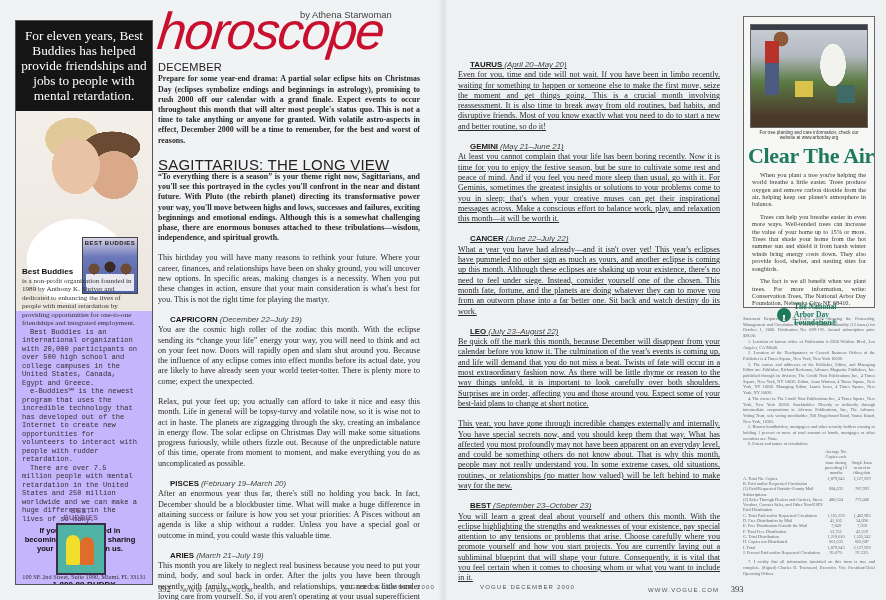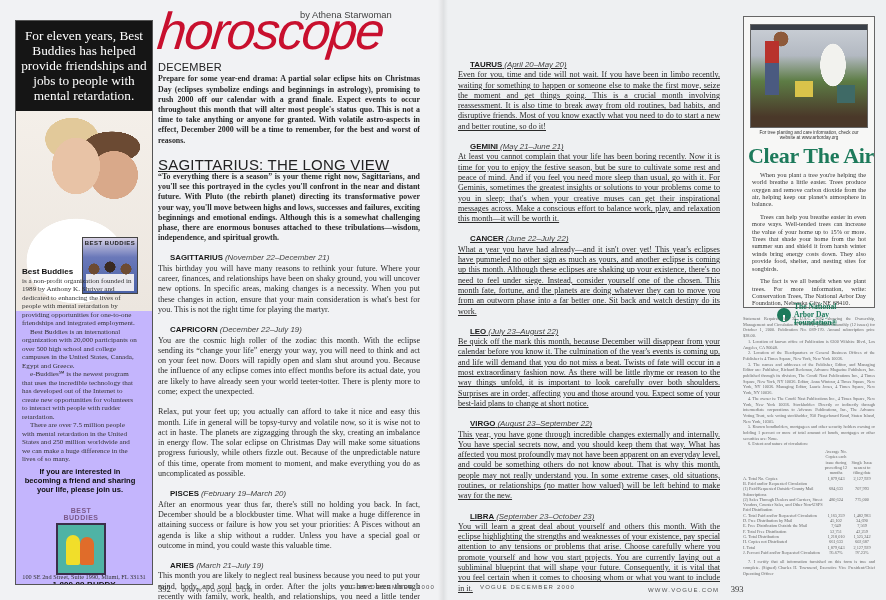--- a/index.html
+++ b/index.html
@@ -26,21 +26,21 @@
   .bb-inset { position: absolute; left: 66px; top: 126px; width: 56px; height: 57px; border: 1px solid #444; background: linear-gradient(#d9d3e6, #6a78b9 35%, #4b62a8); }
   .bb-inset .inset-title { position: absolute; top: 2px; left: 0; right: 0; text-align: center; font-size: 6px; font-weight: bold; color: #222; font-family: "Liberation Sans", sans-serif; letter-spacing: .5px; }
   .bb-inset .kids { position: absolute; bottom: 2px; left: 3px; right: 3px; height: 30px;
     background: radial-gradient(circle 6px at 8px 8px, #6d4b33 0 90%, transparent 95%),
                 radial-gradient(circle 6px at 24px 6px, #3a2a22 0 90%, transparent 95%),
                 radial-gradient(circle 6px at 40px 8px, #6d4b33 0 90%, transparent 95%),
                 linear-gradient(transparent 45%, #eae9ef 45%); }
   .bb-body { position: absolute; left: 6px; top: 247px; width: 116px; font-size: 7.1px; line-height: 8.5px; color: #333; }
   .bb-body .bb-name { font-family: "Liberation Sans", sans-serif; font-weight: bold; font-size: 8px; color: #111; display: block; }
   .bb-body p { margin: 0; }
-  .bb-body p.ind { text-indent: 8px; }
+  .bb-body p.ind { text-indent: 8px; font-family: Liberation Mono, monospace; }
   .bb-cta { font-family: "Liberation Sans", sans-serif; font-weight: bold; text-align: center; font-size: 7.6px; line-height: 9px; color: #111; margin-top: 3px; }
   .bb-logo { position: absolute; left: 40px; top: 486px; width: 50px; height: 62px; }
   .bb-logo .logo-title { font-family: "Liberation Sans", sans-serif; font-weight: bold; font-size: 7px; color: #7b5a8b; text-align: center; letter-spacing: .5px; }
   .bb-logo .logo-box { margin-top: 2px; height: 52px; border: 2px solid #3c2e4b; background: #4fb3a5; position: relative; }
   .bb-logo .fig1 { position: absolute; left: 8px; top: 10px; width: 14px; height: 30px; background: #f1de2a; border-radius: 7px 7px 2px 2px; }
   .bb-logo .fig2 { position: absolute; left: 22px; top: 12px; width: 14px; height: 28px; background: #e06c2a; border-radius: 7px 7px 2px 2px; }
   .bb-footer { position: absolute; left: 0; right: 0; top: 552px; text-align: center; font-size: 6.3px; line-height: 8px; color: #333; }
   .bb-footer .phone { font-family: "Liberation Sans", sans-serif; font-weight: bold; font-size: 8px; color: #111; display: block; }
 
   
@@ -130,21 +130,20 @@
 <div class="horo-title">horoscope</div>
 <div class="byline">by Athena Starwoman</div>
 
 <div class="col col-left">
   <div class="sec-head">DECEMBER</div>
   <div class="intro">Prepare for some year-end drama: A partial solar eclipse hits on Christmas Day (eclipses symbolize endings and beginnings in astrology), promising to rush 2000 off our calendar with a grand finale. Expect events to occur throughout this month that will alter most people's status quo. This is not a time to take anything or anyone for granted. With volatile astro-aspects in effect, December 2000 will be a time to remember, for the best and worst of reasons.</div>
   <div class="sec-head" style="margin-top:14px;font-size:15px;text-decoration:underline;">SAGITTARIUS: THE LONG VIEW</div>
   <div class="intro">“To everything there is a season” is your theme right now, Sagittarians, and you'll see this portrayed in the cycles you'll confront in the near and distant future. With Pluto (the rebirth planet) directing its transformative power your way, you'll move between highs and lows, successes and failures, exciting beginnings and emotional endings. Although this is a somewhat challenging phase, there are enormous bonuses attached to these tribulations—wisdom, independence, and spiritual growth.</div>
 
   <div class="sign">
-    <div class="sign-head"><span class="sign-name">SAGITTARIUS</span> <span class="sign-dates">(November 22–December 21)</span></div>
     <div>This birthday you will have many reasons to rethink your future. Where your career, finances, and relationships have been on shaky ground, you will uncover new options. In specific areas, making changes is a necessity. When you put these changes in action, ensure that your main consideration is what's best for you. This is not the right time for playing the martyr.</div>
   </div>
   <div class="sign">
     <div class="sign-head"><span class="sign-name">CAPRICORN</span> <span class="sign-dates">(December 22–July 19)</span></div>
     <div>You are the cosmic high roller of the zodiac this month. With the eclipse sending its “change your life” energy your way, you will need to think and act on your feet now. Doors will rapidly open and slam shut around you. Because the influence of any eclipse comes into effect months before its actual date, you are likely to have already seen your world teeter-totter. There is plenty more to come; expect the unexpected.</div>
   </div>
   <div class="sign">
     <div>Relax, put your feet up; you actually can afford to take it nice and easy this month. Life in general will be topsy-turvy and volatile now, so it is wise not to act in haste. The planets are zigzagging through the sky, creating an imbalance in energy flow. The solar eclipse on Christmas Day will make some situations progress furiously, while others fizzle out. Because of the unpredictable nature of this time, operate from moment to moment, and make everything you do as uncomplicated as possible.</div>
   </div>
   <div class="sign">
@@ -169,25 +168,24 @@
   </div>
   <div class="sign">
     <div class="sign-head"><span class="sign-name">CANCER</span> <span class="sign-dates">(June 22–July 22)</span></div>
     <div>What a year you have had already—and it isn't over yet! This year's eclipses have pummeled no other sign as much as yours, and another eclipse is coming up this month. Although these eclipses are shaking up your existence, there's no need to feel under siege. Instead, consider yourself one of the chosen. This month fate, fortune, and the planets are doing whatever they can to move you from an outworn phase into a far better one. Sit back and watch destiny do its work.</div>
   </div>
   <div class="sign">
     <div class="sign-head"><span class="sign-name">LEO</span> <span class="sign-dates">(July 23–August 22)</span></div>
     <div>Be quick off the mark this month, because December will disappear from your calendar before you know it. The culmination of the year's events is coming up, and life will demand that you do not miss a beat. Twists of fate will occur in a most extraordinary fashion now. As there will be little rhyme or reason to the way things unfold, it is important to look carefully over both shoulders. Surprises are in order, affecting you and those around you. Expect some of your best-laid plans to change at short notice.</div>
   </div>
   <div class="sign">
-    <div class="sign-head"><span class="sign-name">VIRGO</span> <span class="sign-dates">(August 23–September 22)</span></div>
     <div>This year, you have gone through incredible changes externally and internally. You have special secrets now, and you should keep them that way. What has affected you most profoundly may not have been apparent on an everyday level, and could be something others do not know about. That is why this month, people may not really understand you. In some extreme cases, old situations, routines, or relationships (no matter how valued) will be left behind to make way for the new.</div>
   </div>
   <div class="sign">
-    <div class="sign-head"><span class="sign-name">LIBRA</span> <span class="sign-dates">(September 23–October 23)</span></div>
+    <div class="sign-head"><span class="sign-name">BEST</span> <span class="sign-dates">(September 23–October 23)</span></div>
     <div>You will learn a great deal about yourself and others this month. With the eclipse highlighting the strengths and weaknesses of your existence, pay special attention to any tensions or problems that arise. Choose carefully where you promote yourself and how you start projects. You are currently laying out a subliminal blueprint that will shape your future. Consequently, it is vital that you feel certain when it comes to choosing whom or what you want to include in it.</div>
   </div>
 
 </div>
 
 <div class="folio" style="left:158px;">
   <span class="num">392</span>&nbsp;&nbsp;&nbsp;
   <span>WWW.VOGUE.COM</span>
 </div>
 <div class="folio" style="left:340px;">VOGUE DECEMBER 2000</div>

